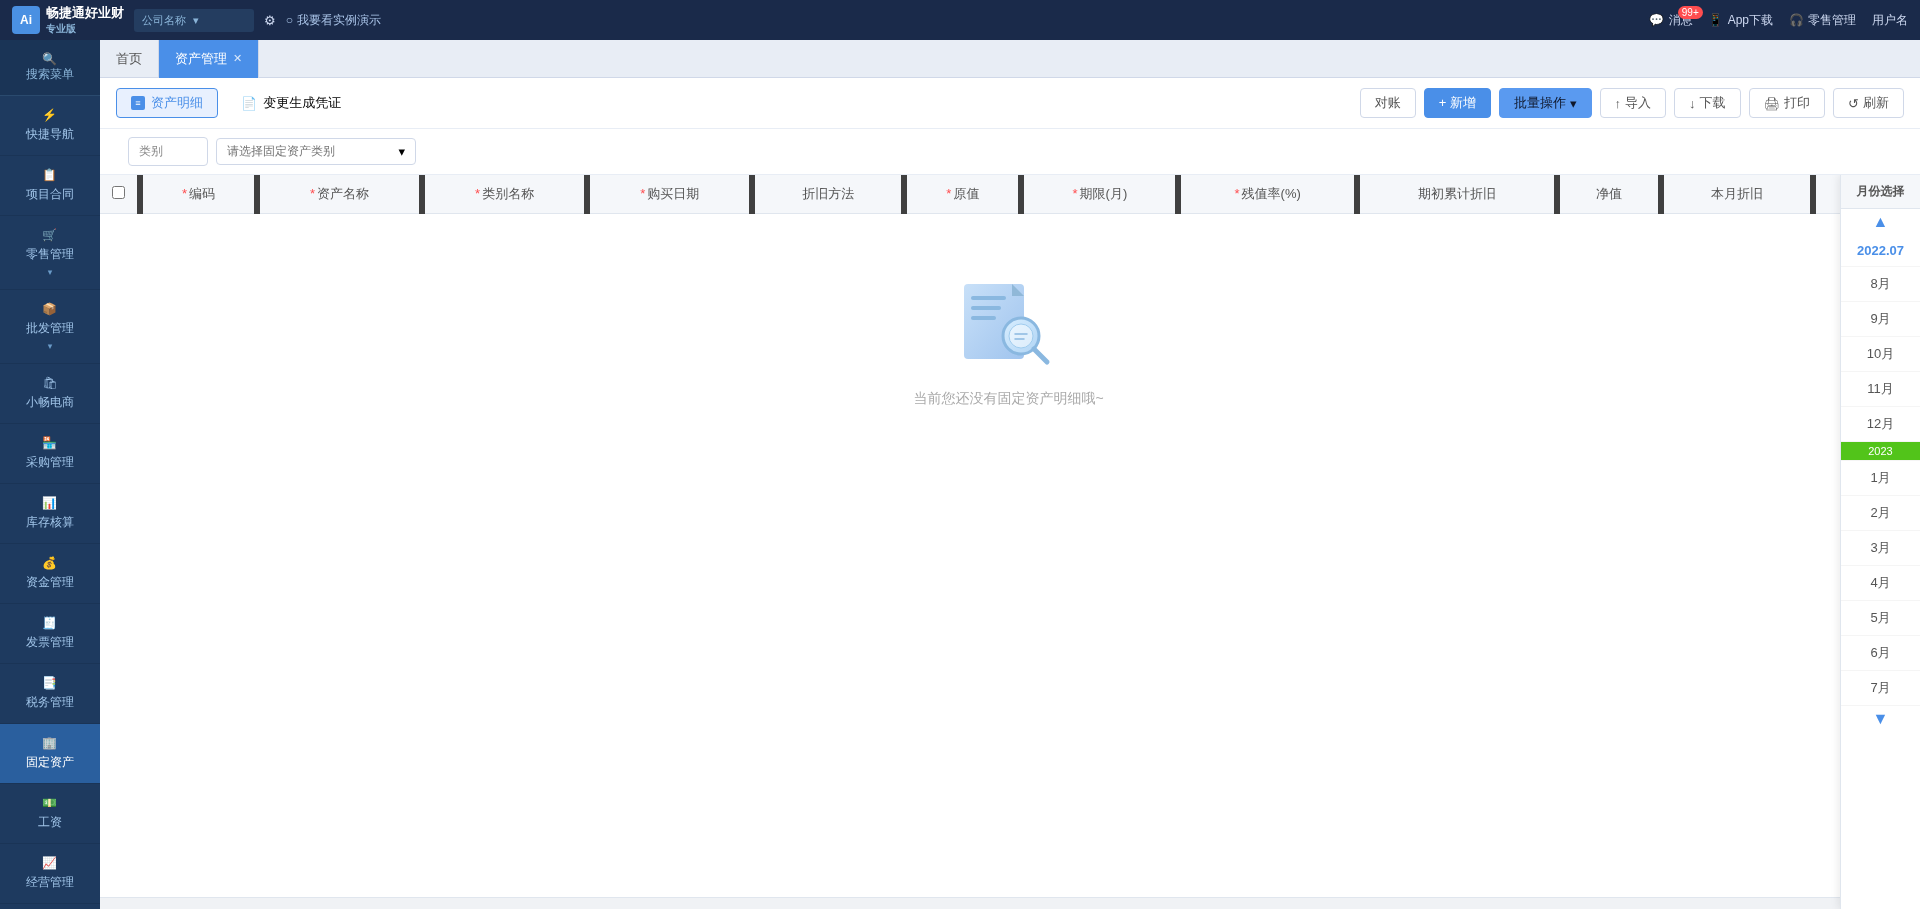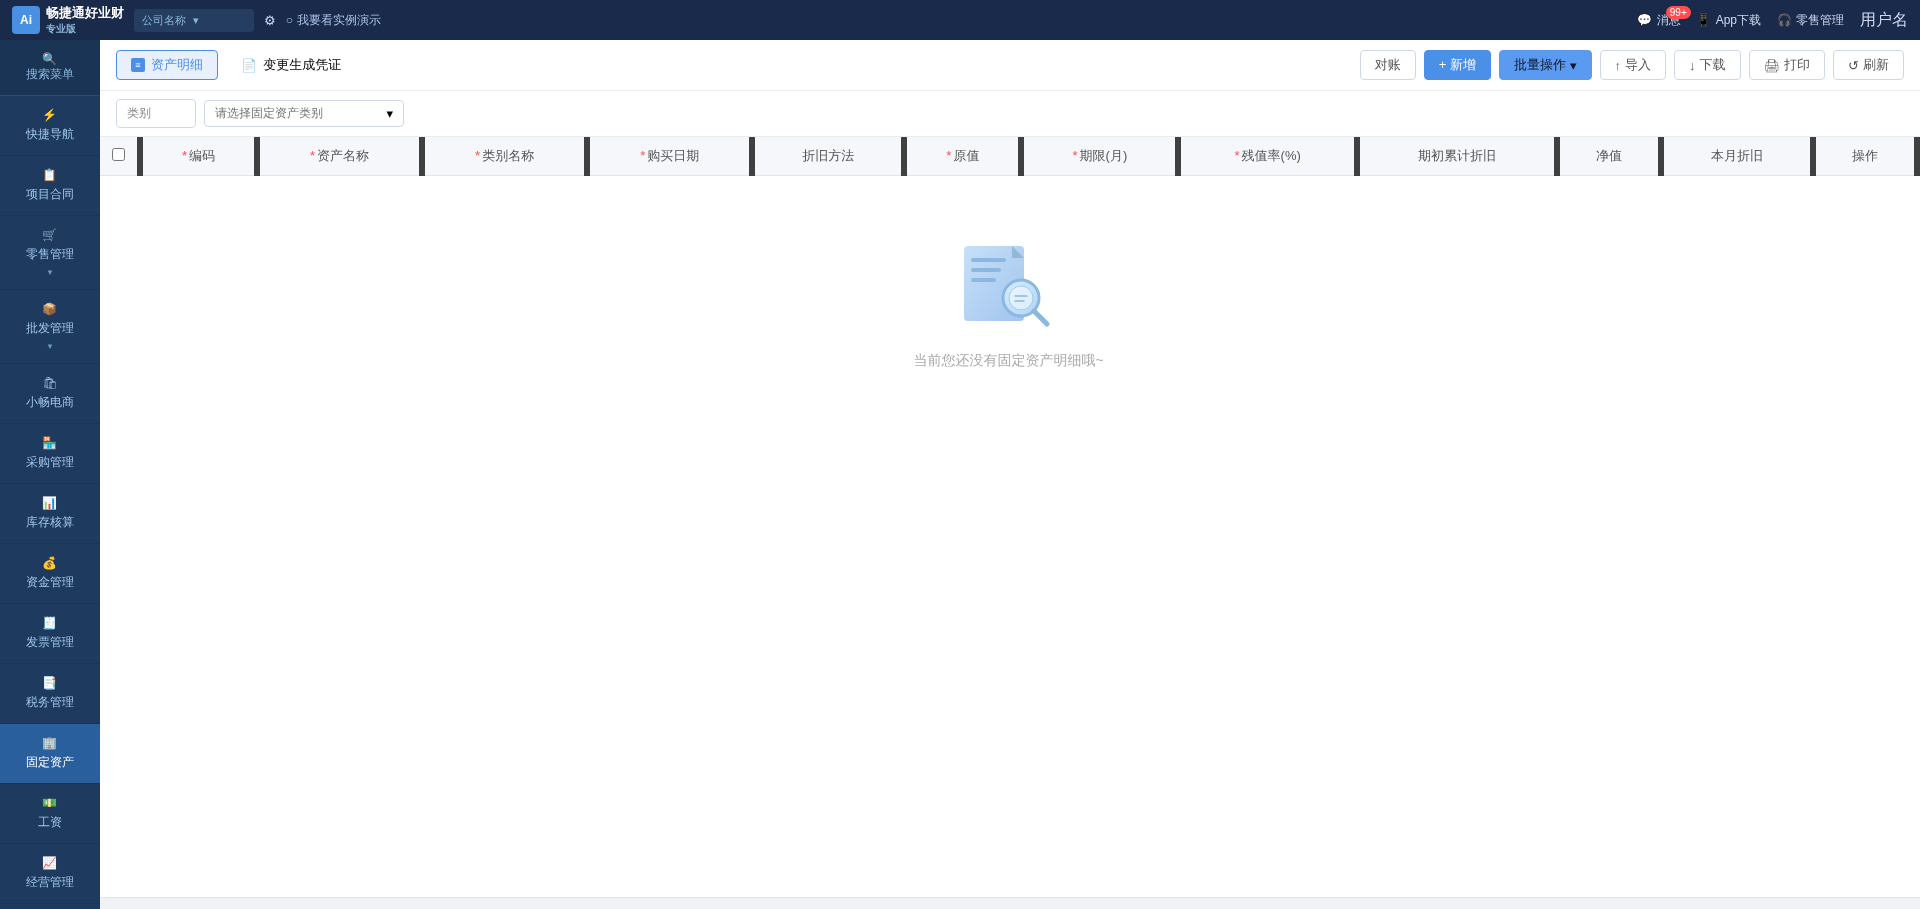--- a/index.html
+++ b/index.html
@@ -76,21 +76,21 @@
     .top-bar-app, .top-bar-service {
       color: #cdd8f0;
       font-size: 12px;
       display: flex;
       align-items: center;
       gap: 4px;
       cursor: pointer;
     }
     .top-bar-user {
       color: #cdd8f0;
-      font-size: 16px;
+      font-size: 12px;
     }
 
     
     .main-layout {
       display: flex;
       flex: 1;
       overflow: hidden;
     }
 
     
@@ -261,20 +261,21 @@
       padding: 5px 10px;
       border: 1px solid #d0d8e8;
       border-radius: 4px;
       font-size: 12px;
       color: #888;
       cursor: pointer;
       display: flex;
       align-items: center;
       gap: 6px;
       min-width: 80px;
+      margin-left: 12px;
     }
     .filter-input-wrap {
       display: flex;
       align-items: flex-start;
       border: 1px solid #d0d8e8;
       border-radius: 4px;
       padding: 5px 10px;
       min-width: 200px;
       gap: 6px;
     }
@@ -529,20 +530,29 @@
     </div>
     <div class="sidebar-item">
       
       
     </div>
 
   </div>
 
   <div class="content-area">
 
+    <div class="tab-bar">
+      <div class="tab-item">
+        <span>首页</span>
+      </div>
+      <div class="tab-item active">
+        <span>资产管理</span>
+        <span class="tab-close">✕</span>
+      </div>
+    </div>
 
     <div class="page-content">
 
       <div class="sub-tabs">
         <div class="sub-tab active">
           <span class="sub-tab-icon">≡</span>
           <span>资产明细</span>
         </div>
         <div class="sub-tab">
           <span style="color:#4a8fe8;">📄</span>
@@ -644,17 +654,36 @@
                       <div class="empty-text">当前您还没有固定资产明细哦~</div>
                     </div>
                   </td>
                 </tr>
               </tbody>
             </table>
           </div>
           <div class="bottom-scroll"></div>
         </div>
 
+        <div class="month-picker">
+          <div class="month-picker-header">月份选择</div>
+          <div class="month-picker-nav">▲</div>
+          <div class="month-item selected">2022.07</div>
+          <div class="month-item">8月</div>
+          <div class="month-item">9月</div>
+          <div class="month-item">10月</div>
+          <div class="month-item">11月</div>
+          <div class="month-item">12月</div>
+          <div class="month-item current-year" style="background:#52c41a;color:white;font-size:11px;padding:3px 0;">2023</div>
+          <div class="month-item">1月</div>
+          <div class="month-item">2月</div>
+          <div class="month-item">3月</div>
+          <div class="month-item">4月</div>
+          <div class="month-item">5月</div>
+          <div class="month-item">6月</div>
+          <div class="month-item">7月</div>
+          <div class="month-picker-bottom">▼</div>
+        </div>
       </div>
 
     </div>
   </div>
 </div>
 
 </body></html>

